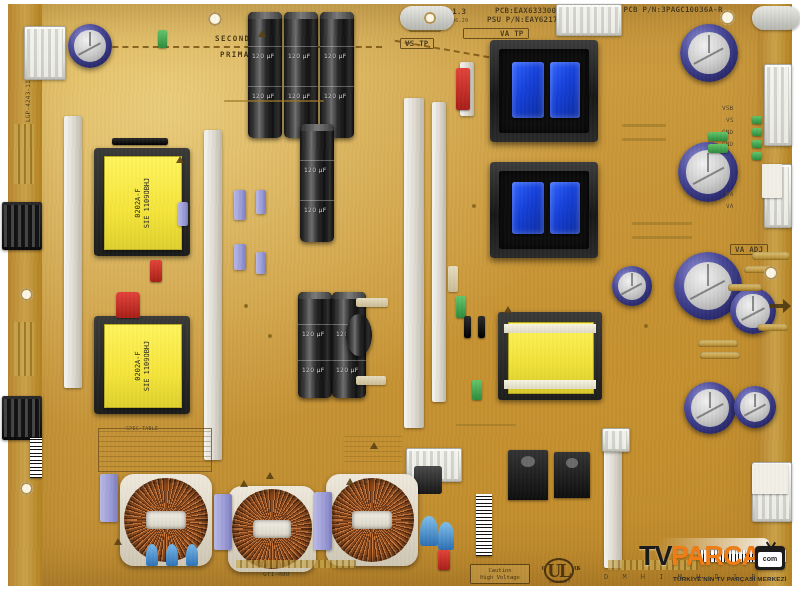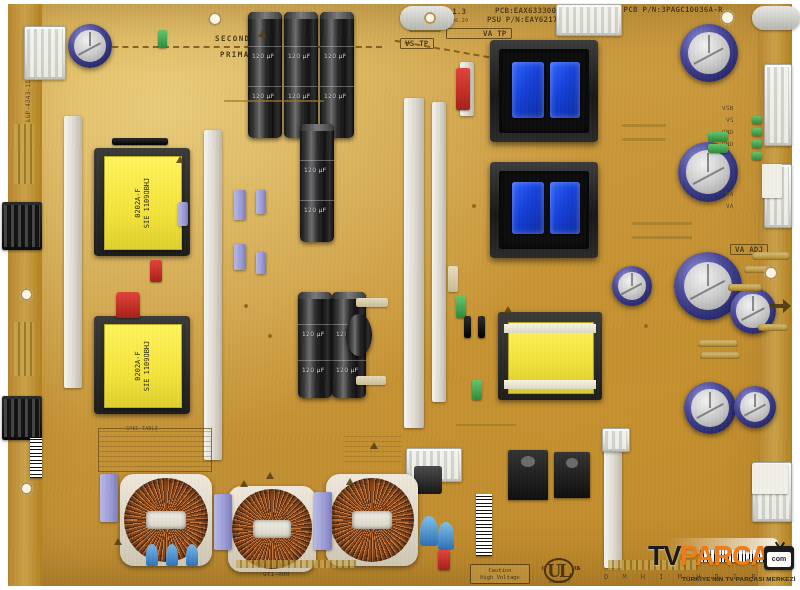--- a/index.html
+++ b/index.html
@@ -185,21 +185,21 @@
   .barcode.v{background-image:repeating-linear-gradient(0deg,#111 0 1px,#fff 1px 3px,#111 3px 4px,#fff 4px 7px);}
   .sticker{background:#f2f0e6;box-shadow:0 1px 2px rgba(0,0,0,.35);border-radius:1px;}
 
   
   .spectable{
     position:absolute;border:1px solid #6b4f18;opacity:.75;
     background:repeating-linear-gradient(0deg,rgba(107,79,24,.0) 0 4px,rgba(107,79,24,.45) 4px 5px);
   }
 
   
-  .watermark{position:absolute;right:4px;bottom:6px;width:148px;height:46px;}
+  .watermark{position:absolute;right:13px;bottom:6px;width:148px;height:46px;}
   .wm-tv{position:absolute;left:0;bottom:12px;font-family:"Liberation Sans",sans-serif;
     font-size:27px;font-weight:bold;color:#1b1b1b;letter-spacing:-1px;text-shadow:0 1px 2px rgba(255,255,255,.5);}
   .wm-parcasi{position:absolute;left:32px;bottom:12px;font-family:"Liberation Sans",sans-serif;
     font-size:27px;font-weight:bold;color:#f07c16;letter-spacing:-1px;text-shadow:0 1px 2px rgba(0,0,0,.25);}
   .wm-swoosh{
     position:absolute;left:18px;bottom:30px;width:112px;height:16px;
     background:linear-gradient(90deg,rgba(255,255,255,.0),rgba(255,255,255,.85));
     border-radius:0 8px 8px 0;transform:skewX(-14deg);
   }
   .wm-tvicon{
@@ -230,21 +230,21 @@
     <div class="silk big" style="left:487px;top:3px;">PCB:EAX63330001/11</div>
     <div class="silk big" style="left:479px;top:12px;">PSU P/N:EAY62171201</div>
     <div class="silk big" style="left:592px;top:2px;">LGIT PCB P/N:3PAGC10036A-R</div>
 
     <div class="silk big" style="left:207px;top:31px;letter-spacing:1.4px;">SECONDARY</div>
     <div class="silk big" style="left:212px;top:47px;letter-spacing:1.4px;">PRIMARY</div>
     <div class="isoline" style="left:84px;top:42px;width:290px;"></div>
     <div class="isoline" style="left:386px;top:44px;width:96px;transform:rotate(10deg);"></div>
 
     <div class="silk big silk box" style="left:392px;top:34px;">VS TP</div>
-    <div class="silk big silk box" style="left:438px;top:24px;padding-left:36px;">VA TP</div>
+    <div class="silk big silk box" style="left:455px;top:24px;padding-left:36px;">VA TP</div>
     <div class="silk big silk box" style="left:722px;top:240px;">VA ADJ</div>
     <div class="silk" style="left:16px;top:118px;transform:rotate(-90deg);transform-origin:left top;">LGP-4243-11</div>
     <div class="silk" style="left:255px;top:566px;">GT1-R00</div>
 
     <div class="p conn-b" style="left:-6px;top:198px;width:40px;height:48px;">
         <div class="pins"></div>
       </div>
     <div class="p conn-b" style="left:-6px;top:392px;width:40px;height:44px;">
         <div class="pins"></div>
       </div>

